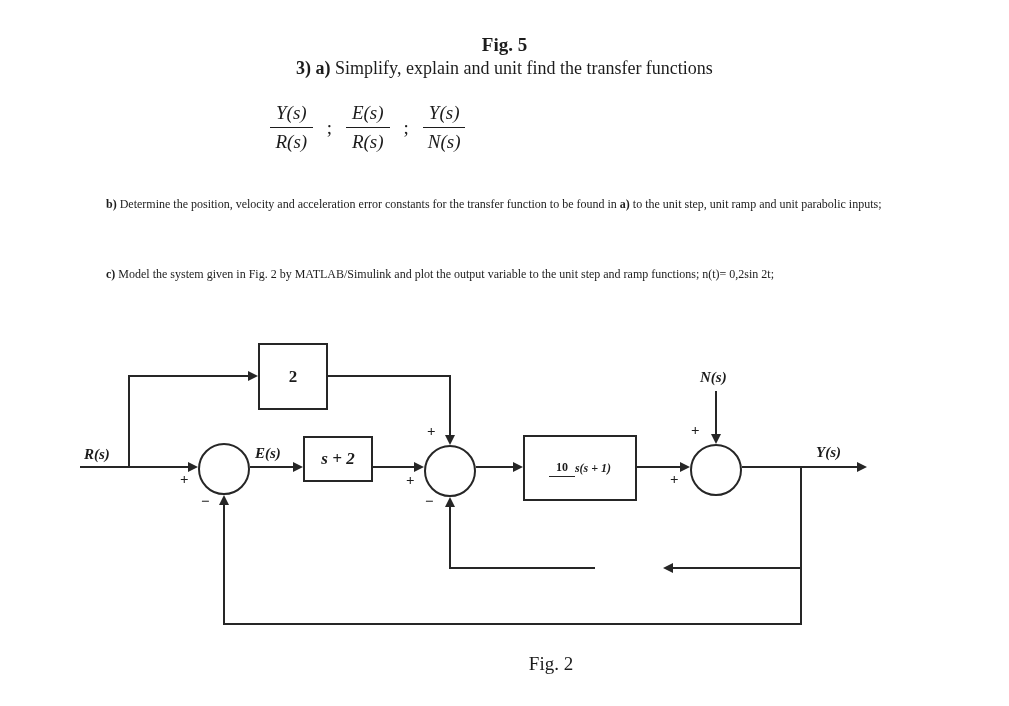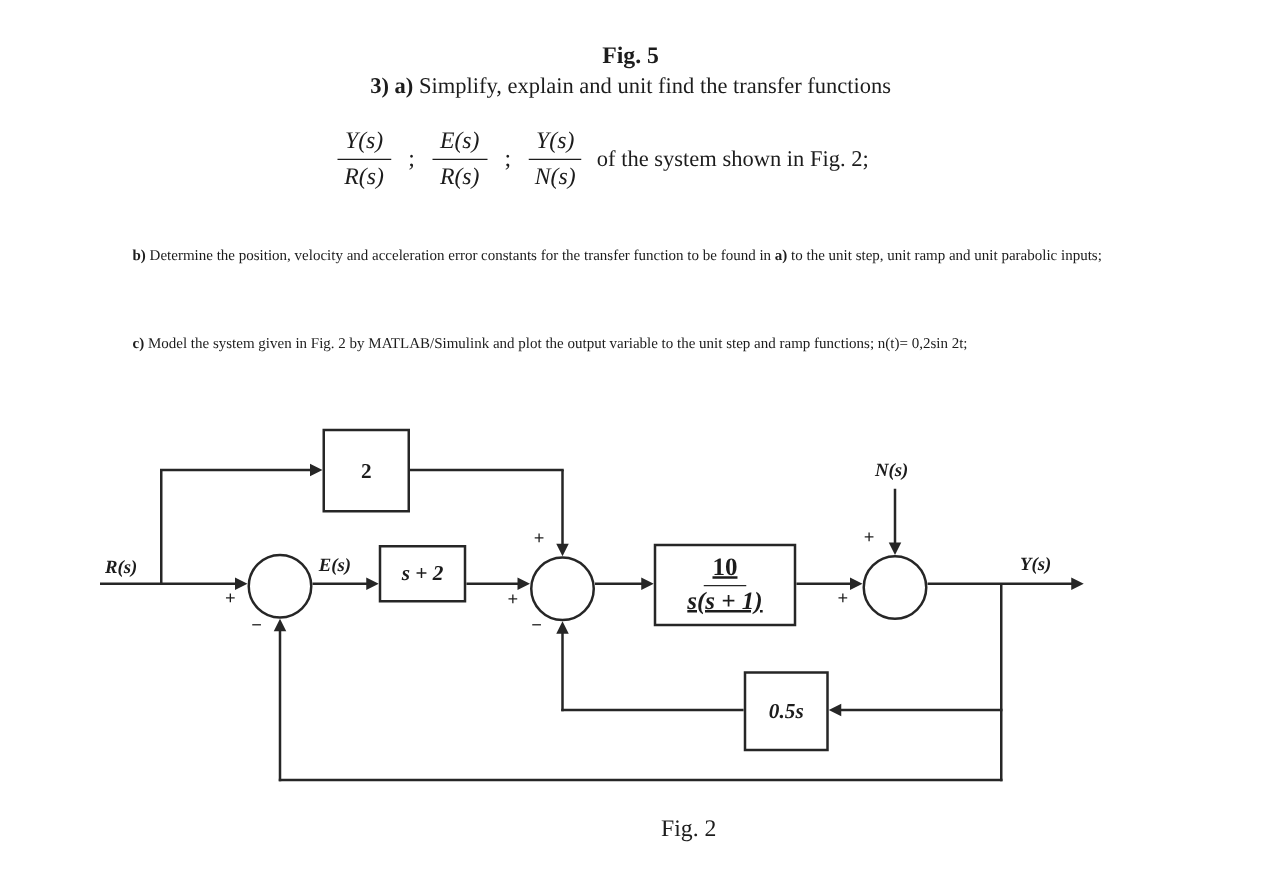--- a/index.html
+++ b/index.html
@@ -40,22 +40,22 @@
   .sig { position:absolute; font-weight:bold; font-style:italic; font-size:15px;
     white-space:nowrap; }
   .sign { position:absolute; font-weight:bold; font-size:15px; line-height:1;
     font-style:normal; }
   .ar { position:absolute; width:0; height:0; }
   .ar-right { border-left:10px solid #262626; border-top:5px solid transparent; border-bottom:5px solid transparent; }
   .ar-left  { border-right:10px solid #262626; border-top:5px solid transparent; border-bottom:5px solid transparent; }
   .ar-down  { border-top:10px solid #262626; border-left:5px solid transparent; border-right:5px solid transparent; }
   .ar-up    { border-bottom:10px solid #262626; border-left:5px solid transparent; border-right:5px solid transparent; }
 
-  .blk-frac { display:flex; flex-direction:column; align-items:center;
-    font-size:20px; line-height:1.25;text-decoration:underline; }
+  .blk-frac { display:flex; flex-direction:row; align-items:center;
+    font-size:12px; line-height:1.25; }
   .blk-frac .top { border-bottom:1.5px solid #262626; padding:0 7px 1px; }
   .caption { left:551px; top:653px; transform:translateX(-50%);
     font-size:19px; white-space:nowrap; }
 </style>
 </head>
 <body>
 
 <div class="abs title-line">Fig. 5</div>
 
 <div class="abs intro-line"><b>3) a)</b><span> Simplify, explain and unit find the transfer functions</span></div>
@@ -68,21 +68,20 @@
   <span class="math-sep">;</span>
   <span class="frac">
     <span class="num">E(s)</span>
     <span class="den">R(s)</span>
   </span>
   <span class="math-sep">;</span>
   <span class="frac">
     <span class="num">Y(s)</span>
     <span class="den">N(s)</span>
   </span>
-  <span class="math-suffix">of the system shown in Fig. 2;</span>
 </div>
 
 <div class="abs para para-b"><b>b)</b><span> Determine the position, velocity and acceleration error constants for the transfer function to be found in </span><b>a)</b><span> to the unit step, unit ramp and unit parabolic inputs;</span></div>
 
 <div class="abs para para-c"><b>c)</b><span> Model the system given in Fig. 2 by MATLAB/Simulink and plot the output variable to the unit step and ramp functions; n(t)= 0,2sin 2t;</span></div>
 
 <div class="abs" style="left:0;top:0;width:1009px;height:706px;">
 
   <div class="ln" style="left:80px;top:466px;width:110px;height:2px;"></div>
   <div class="ln" style="left:128px;top:376px;width:2px;height:92px;"></div>
@@ -124,23 +123,20 @@
   </div>
   <div class="blk mathit" style="left:303px;top:436px;width:70px;height:46px;">
     <span>s + 2</span>
   </div>
   <div class="blk" style="left:523px;top:435px;width:114px;height:66px;">
     <span class="blk-frac">
       <span class="top">10</span>
       <span class="bot mathit">s(s + 1)</span>
     </span>
   </div>
-  <div class="blk mathit" style="left:595px;top:537px;width:68px;height:64px;">
-    <span>0.5s</span>
-  </div>
 
   <div class="sig" style="left:84px;top:446px;">R(s)</div>
   <div class="sig" style="left:255px;top:445px;">E(s)</div>
   <div class="sig" style="left:700px;top:369px;">N(s)</div>
   <div class="sig" style="left:816px;top:444px;">Y(s)</div>
 
   <div class="sign" style="left:180px;top:472px;">+</div>
   <div class="sign" style="left:201px;top:494px;">−</div>
   <div class="sign" style="left:427px;top:424px;">+</div>
   <div class="sign" style="left:406px;top:473px;">+</div>

